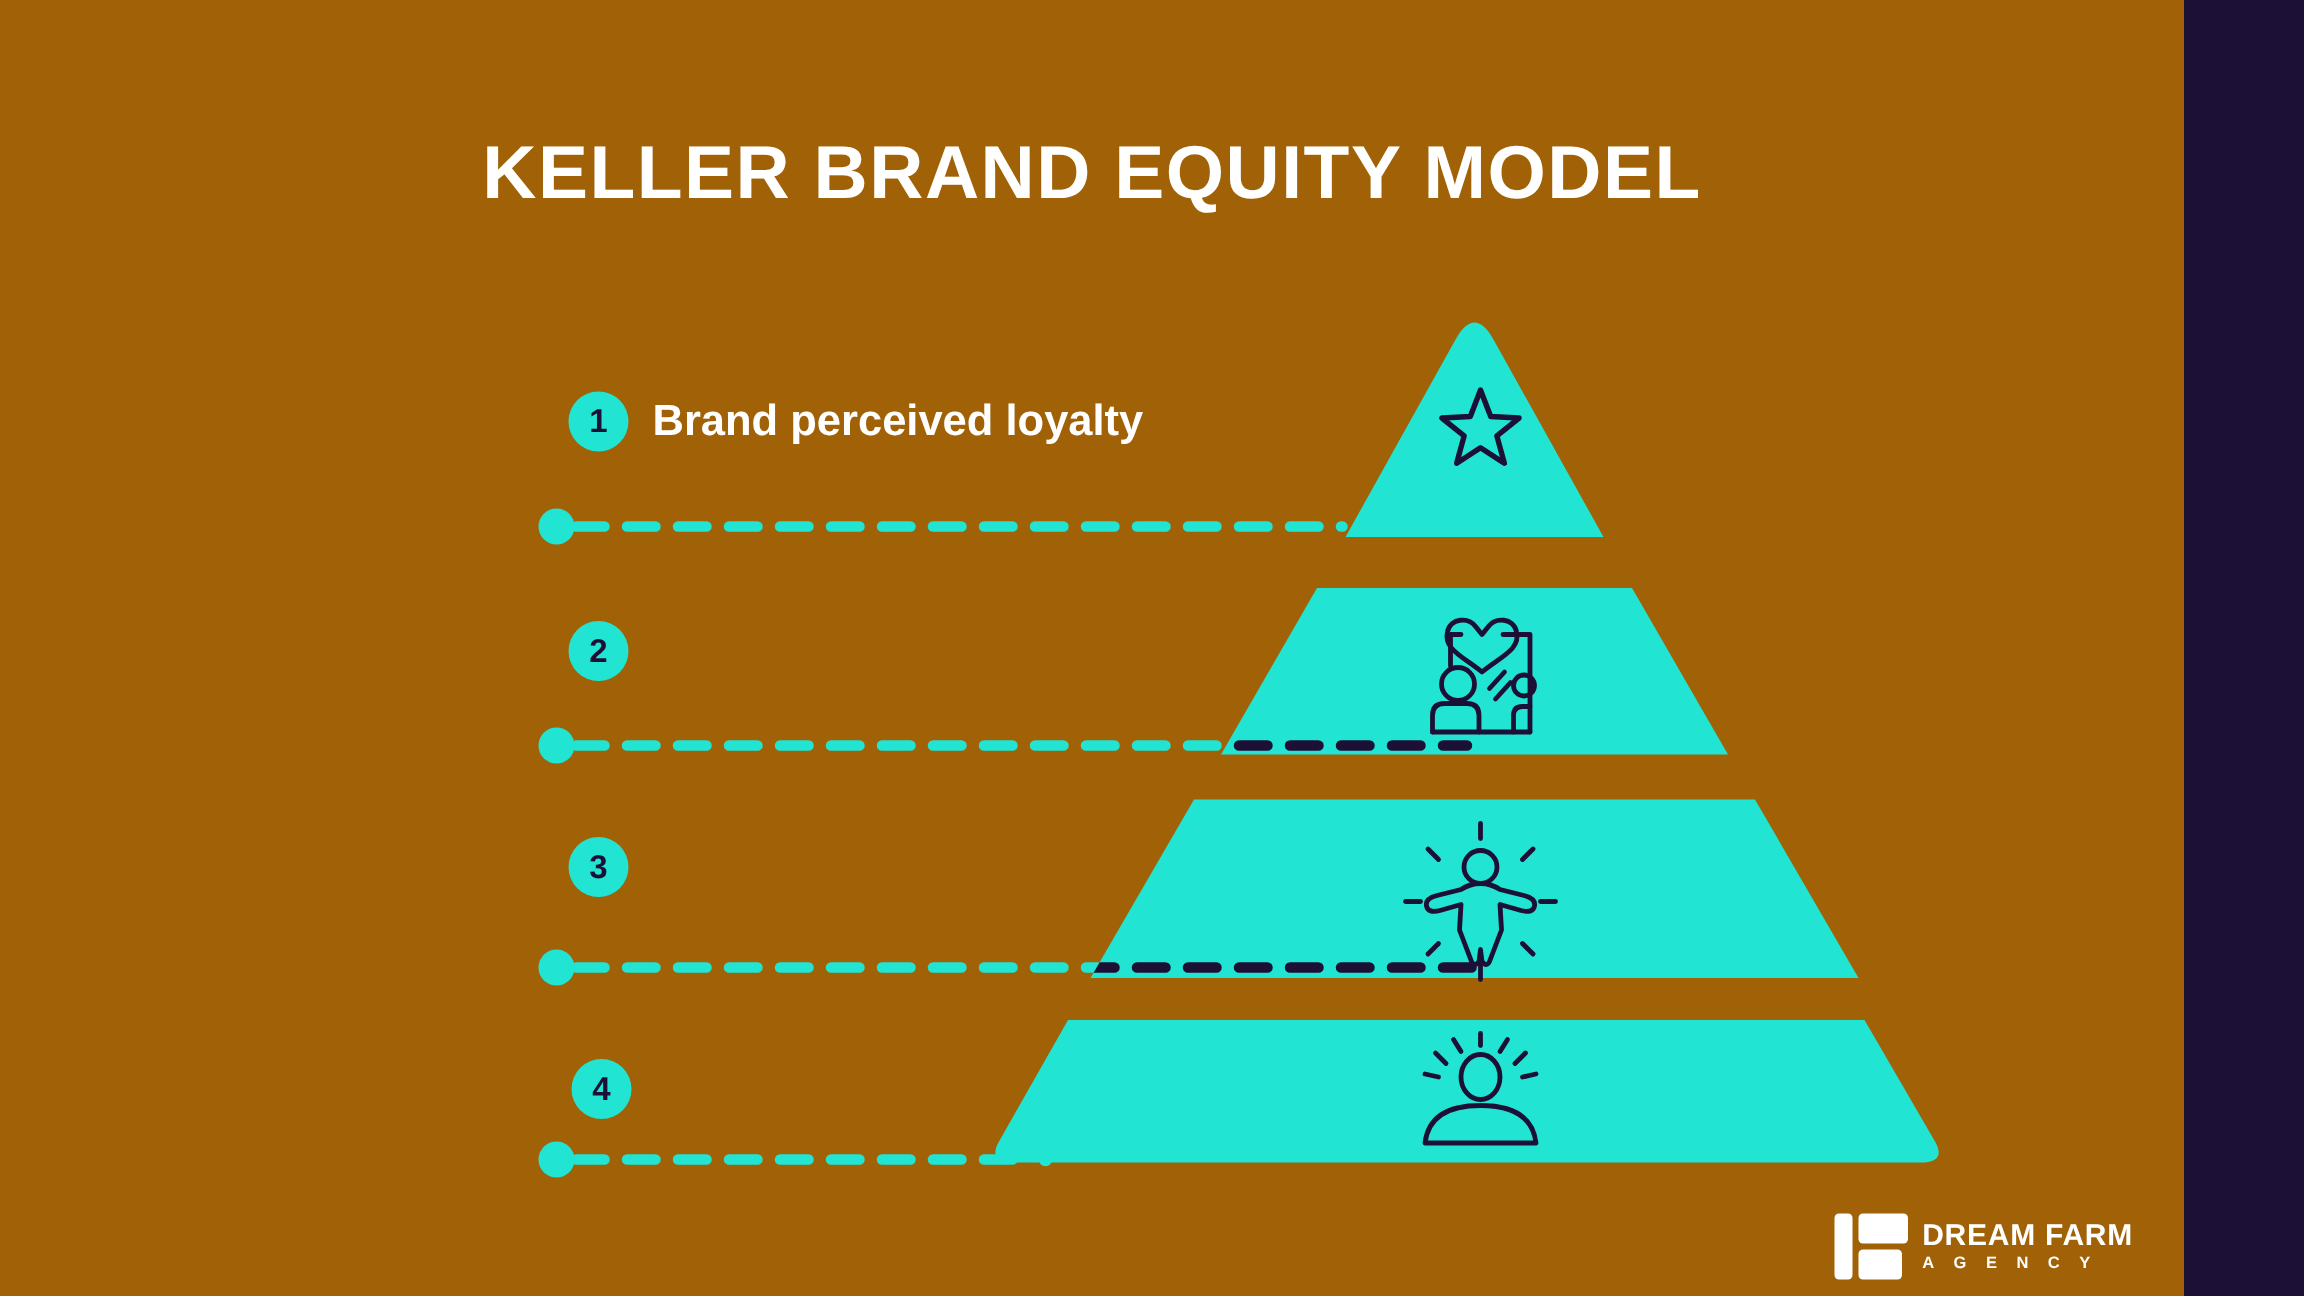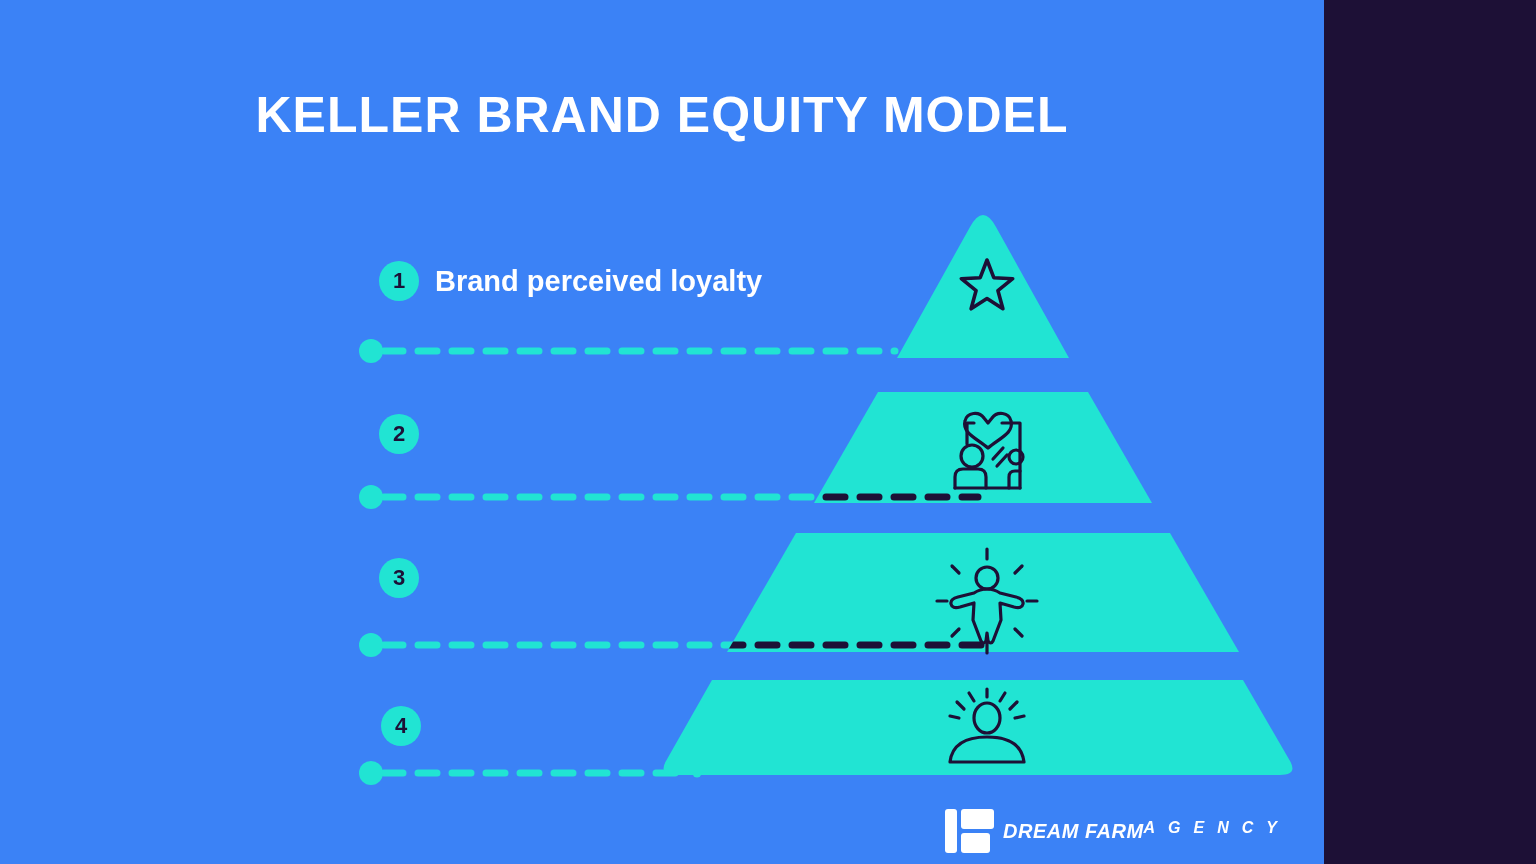--- a/index.html
+++ b/index.html
@@ -1,18 +1,18 @@
 <!DOCTYPE html>
 <html><head>
 <meta charset="utf-8">
 <style>
   html,body{margin:0;padding:0;background:#1D1036;}
   #canvas{
-    position:relative;width:1324px;height:864px;overflow:hidden;
-    background:#3b82f6;font-family:"Liberation Sans",sans-serif;
+    position:relative;width:1456px;height:864px;overflow:hidden;
+    background:#a16207;font-family:"Liberation Sans",sans-serif;
   }
   .title{
     position:absolute;top:86px;left:0;width:100%;
     text-align:center;color:#FFFFFF;font-size:50px;font-weight:700;
     letter-spacing:1px;
   }
   .level-row{
     position:absolute;display:flex;align-items:center;gap:16px;
   }
   .num-circle{
@@ -25,26 +25,26 @@
   }
   #row-1{top:261px;left:379px;}
   #row-2{top:414px;left:379px;}
   #row-3{top:558px;left:379px;}
   #row-4{top:706px;left:381px;}
   .pyramid-svg{position:absolute;top:0;left:0;}
   .logo{
     position:absolute;right:34px;bottom:10px;
     display:flex;align-items:center;gap:9px;
   }
-  .logo-text{display:flex;font-style:italic;}
+  .logo-text{display:flex;flex-direction:column;}
   .logo-name{
     color:#FFFFFF;font-size:20px;font-weight:700;letter-spacing:0.5px;line-height:22px;
   }
   .logo-subtitle{
-    color:#FFFFFF;font-size:16px;font-weight:700;letter-spacing:13px;line-height:13px;margin-top:1px;
+    color:#FFFFFF;font-size:11px;font-weight:700;letter-spacing:13px;line-height:13px;margin-top:1px;
   }
 </style>
 </head>
 <body>
 
 <div id="canvas">
 
   <div class="title">KELLER BRAND EQUITY MODEL</div>
 
   <div class="level-row" id="row-1">

